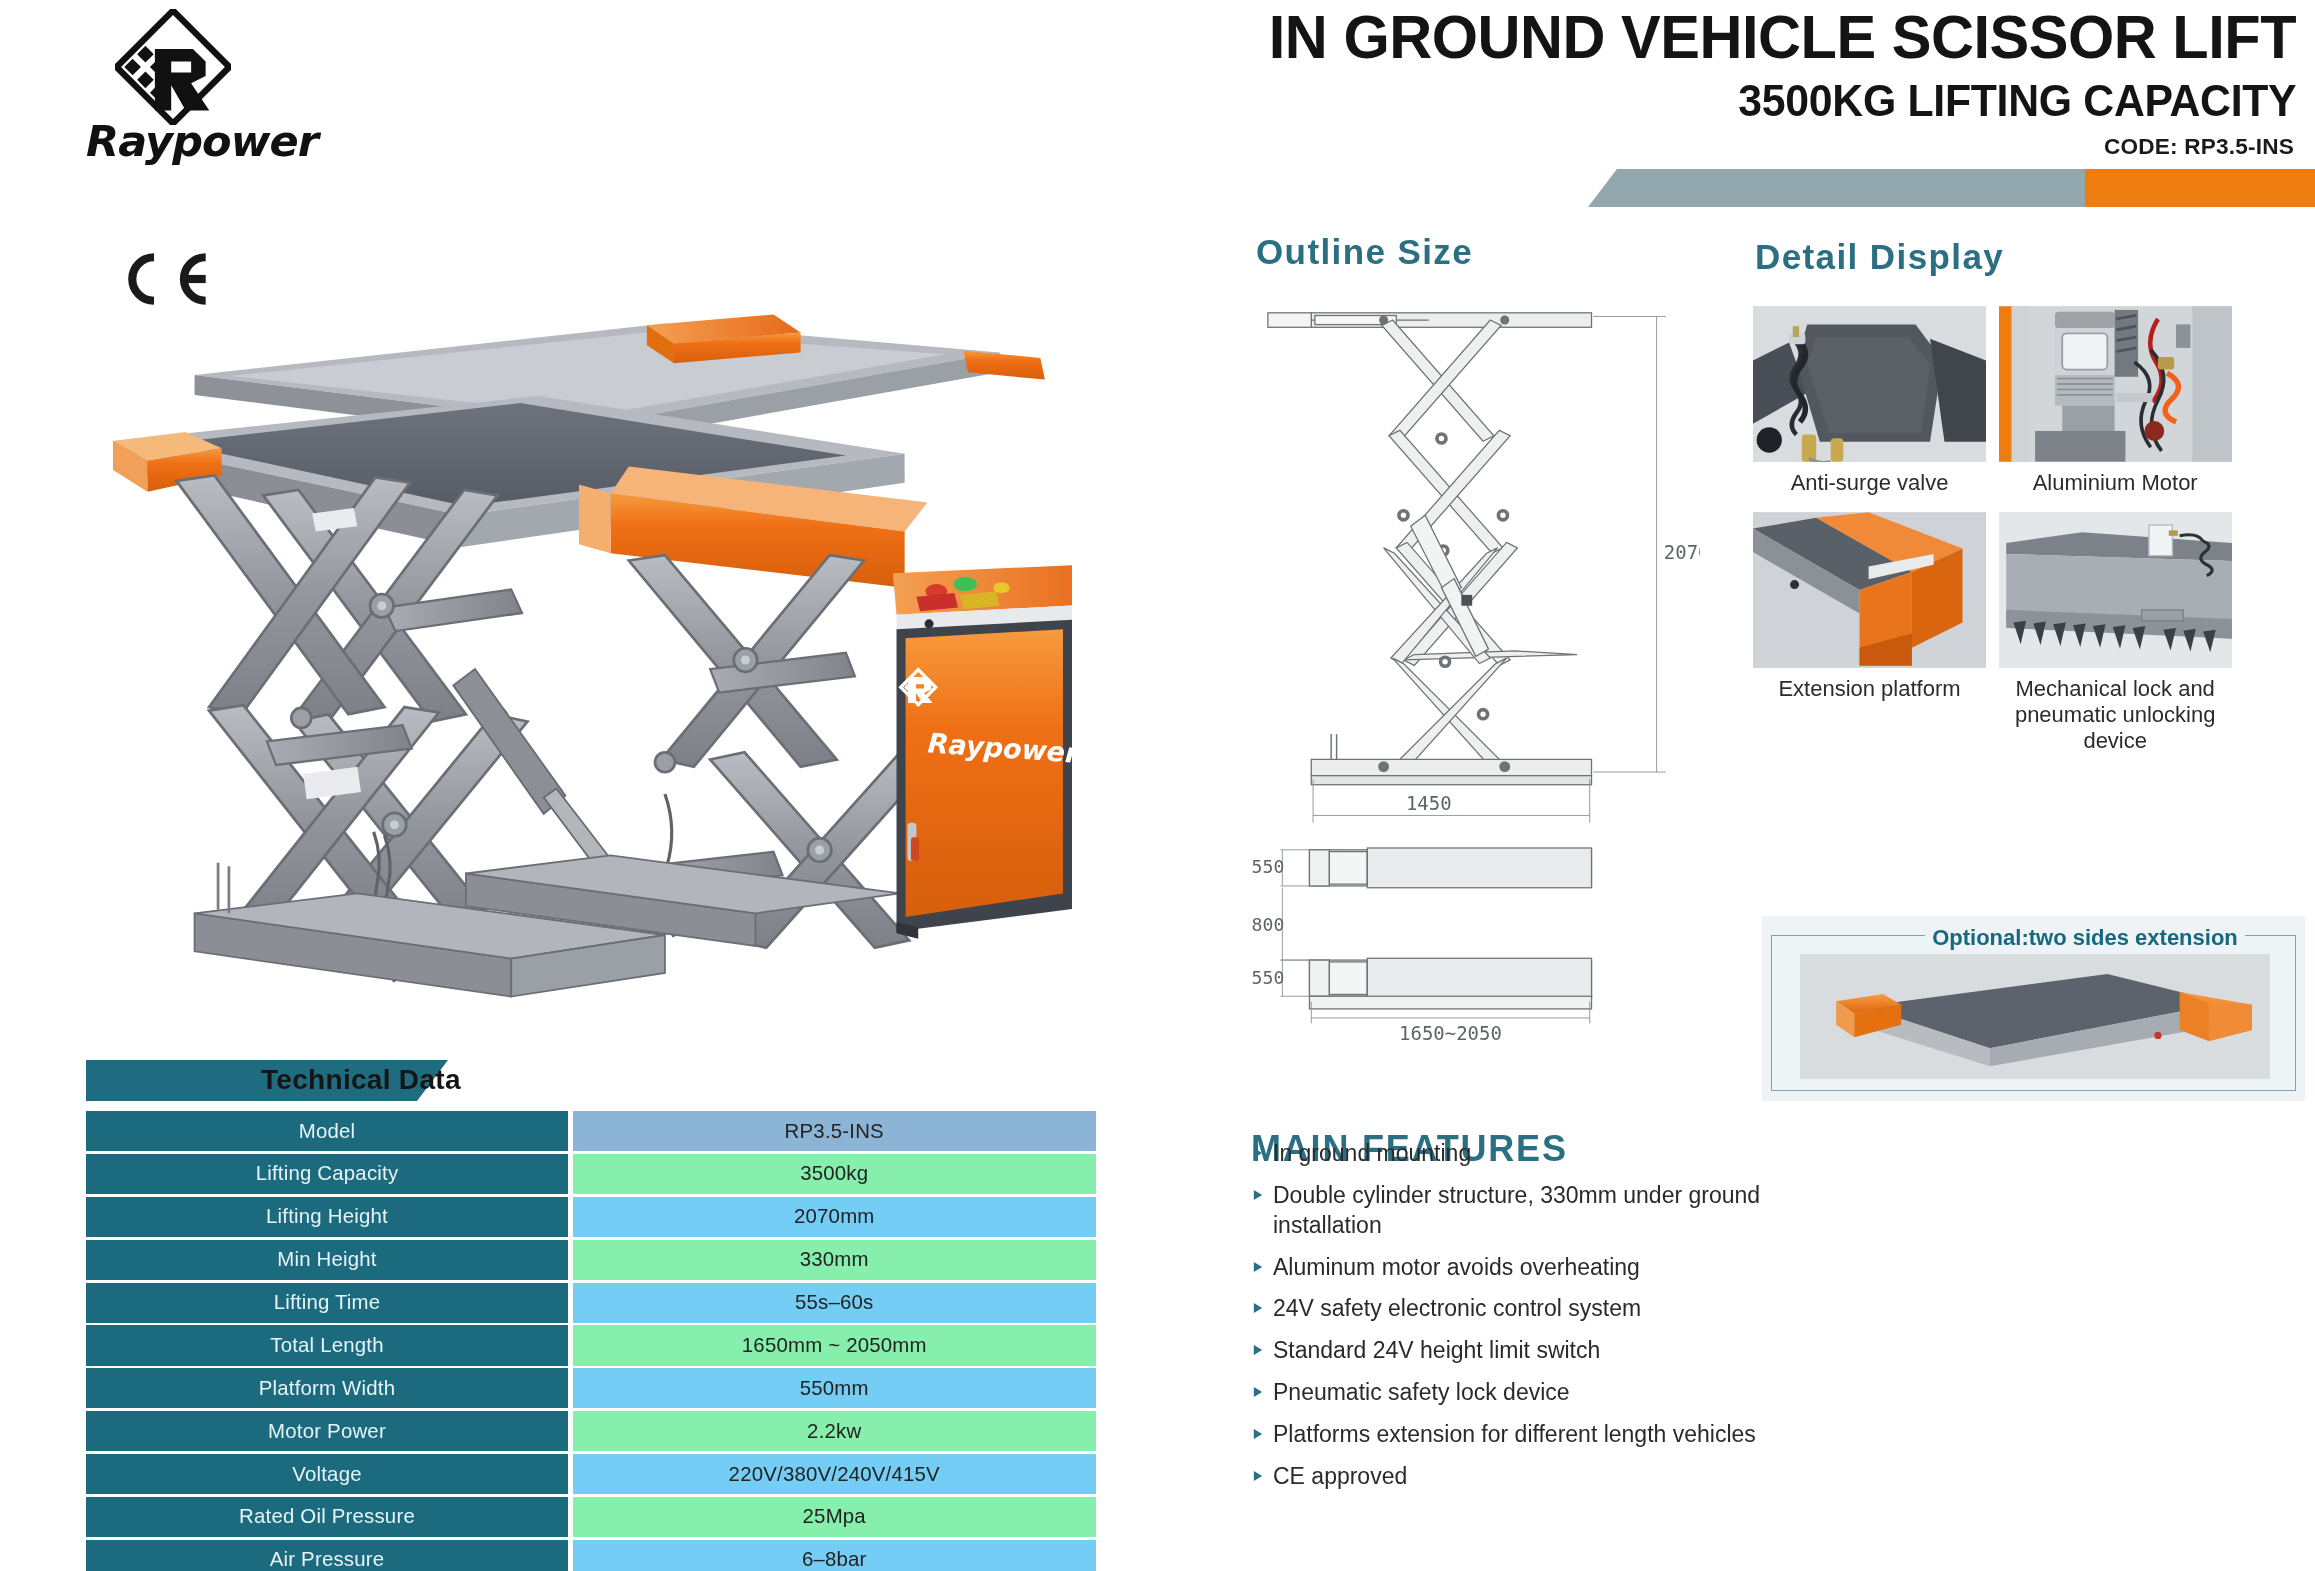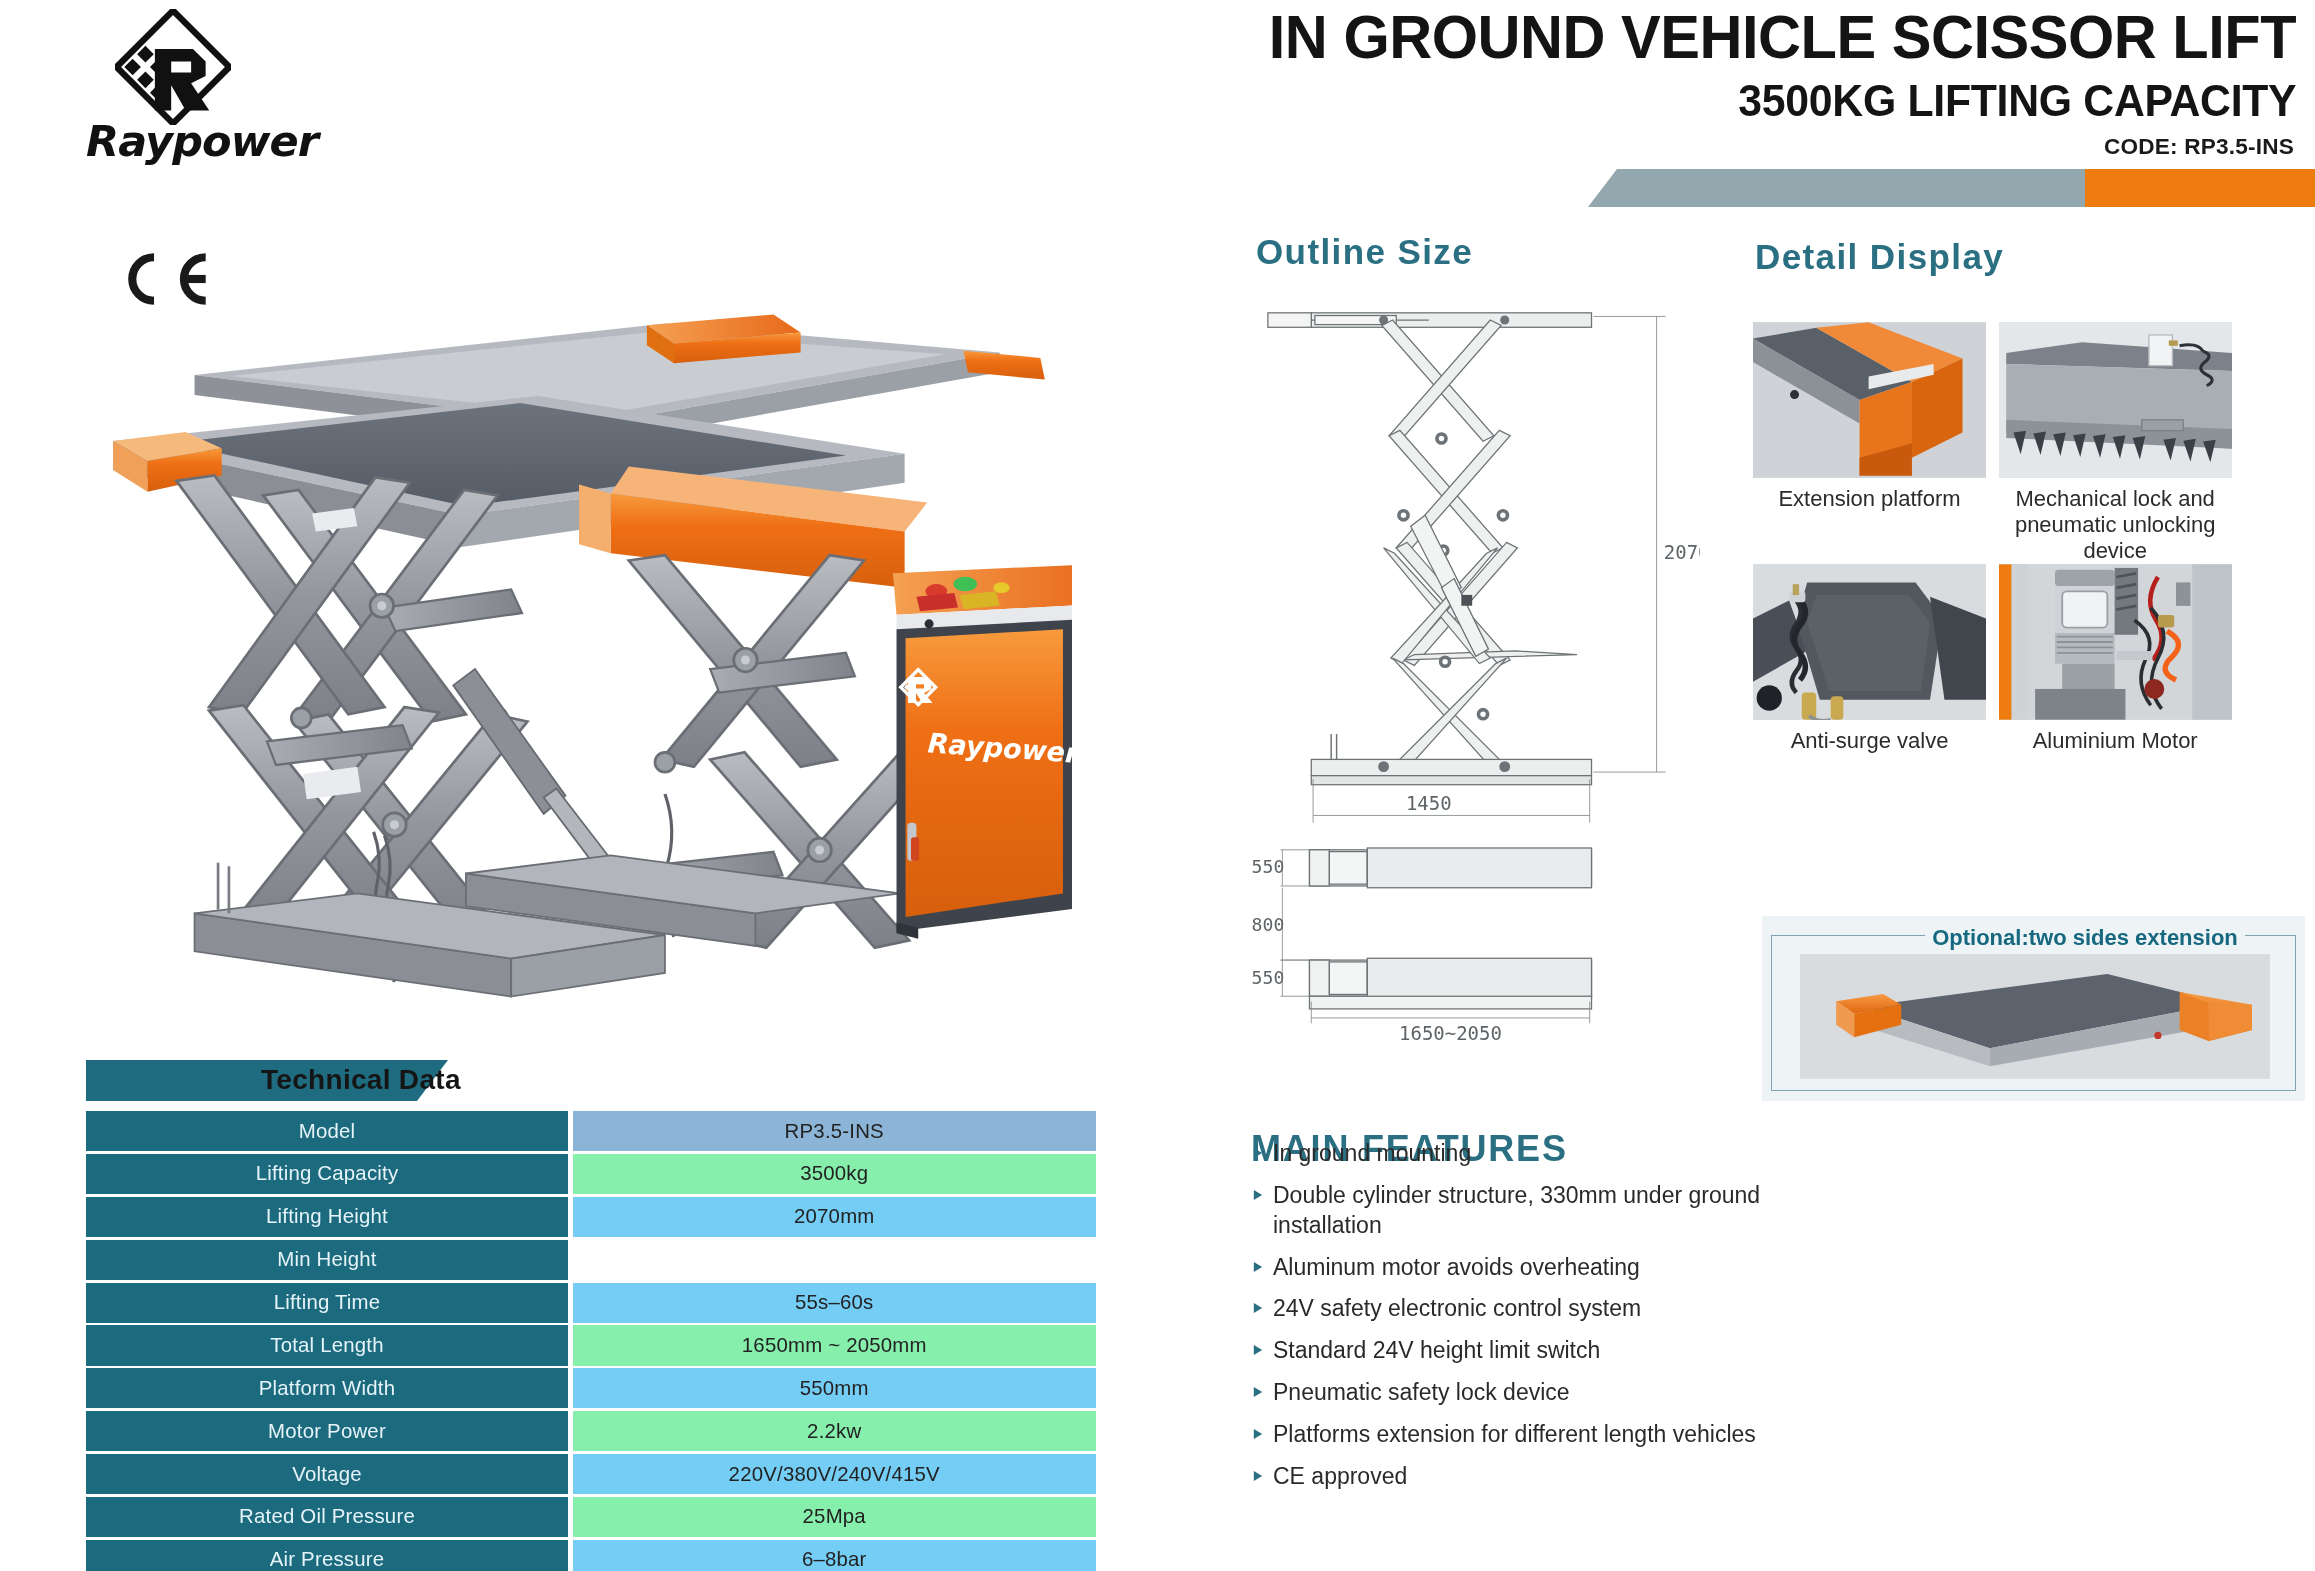--- a/index.html
+++ b/index.html
@@ -408,20 +408,94 @@
       </g>
       <text class="dimtxt" x="4" y="768" font-size="20">550</text>
       <text class="dimtxt" x="224" y="830" font-size="21" text-anchor="middle">1650~2050</text>
     </svg>
   </div>
 
   <div class="sec-h detail-h">Detail Display</div>
 
   <div class="dgrid">
 
+    <div class="drow">
+      <div class="dcell">
+        <div class="dimg">
+          <svg viewBox="0 0 258 172" width="233" height="156">
+            <rect width="258" height="172" fill="#d9dcdf"></rect>
+            <polygon points="0,60 40,40 60,96 0,130" fill="#4a4f57"></polygon>
+            <polygon points="60,20 180,20 210,60 196,150 74,150 48,62" fill="#53585f"></polygon>
+            <polygon points="70,34 172,34 196,64 186,140 84,140 60,64" fill="#5c6168"></polygon>
+            <polygon points="196,36 258,60 258,150 212,150" fill="#41464d"></polygon>
+            <g stroke="#2a2d31" stroke-width="5" fill="none">
+              <path d="M48,40 q10,14 0,26 q-10,14 0,26 q10,14 0,26 q-10,14 0,24"></path>
+            </g>
+            <g stroke="#23262a" stroke-width="6" fill="none">
+              <path d="M52,38 q12,16 0,30 q-12,16 0,30 q12,16 0,30"></path>
+            </g>
+            <rect x="40" y="30" width="18" height="12" rx="3" fill="#cfd2d6"></rect>
+            <rect x="44" y="22" width="7" height="12" fill="#b9a25a"></rect>
+            <circle cx="18" cy="148" r="14" fill="#1f2226"></circle>
+            <rect x="54" y="142" width="16" height="30" rx="4" fill="#c9a94f"></rect>
+            <rect x="86" y="146" width="14" height="26" rx="4" fill="#c9a94f"></rect>
+            <path d="M62,168 q12,8 24,4" stroke="#8d9095" stroke-width="4" fill="none"></path>
+          </svg>
+        </div>
+        <div class="dcap">Anti-surge valve</div>
+      </div>
+
+      <div class="dcell">
+        <div class="dimg">
+          <svg viewBox="0 0 258 172" width="233" height="156">
+            <rect width="258" height="172" fill="#d2d6d9"></rect>
+            <rect x="0" y="0" width="14" height="172" fill="#ef7c0f"></rect>
+            <rect x="14" y="0" width="18" height="172" fill="#cfd3d6"></rect>
+            <rect x="214" y="0" width="44" height="172" fill="#bfc4c8"></rect>
+
+            <rect x="62" y="6" width="66" height="18" rx="4" fill="#9ea3a8"></rect>
+            <rect x="62" y="24" width="66" height="52" fill="#cfd3d7"></rect>
+            <rect x="70" y="30" width="50" height="40" rx="5" fill="#f0f2f4" stroke="#9b9fa4" stroke-width="2"></rect>
+            <rect x="62" y="76" width="66" height="34" fill="#b5babf"></rect>
+            <g stroke="#8d9297" stroke-width="2">
+              <line x1="64" y1="80" x2="126" y2="80"></line>
+                <line x1="64" y1="86" x2="126" y2="86"></line>
+              <line x1="64" y1="92" x2="126" y2="92"></line>
+                <line x1="64" y1="98" x2="126" y2="98"></line>
+            </g>
+            <rect x="128" y="4" width="26" height="74" fill="#73797f"></rect>
+            <g stroke="#4e5358" stroke-width="3">
+              <line x1="130" y1="14" x2="152" y2="10"></line>
+                <line x1="130" y1="26" x2="152" y2="22"></line>
+              <line x1="130" y1="38" x2="152" y2="34"></line>
+                <line x1="130" y1="50" x2="152" y2="46"></line>
+            </g>
+            <rect x="70" y="110" width="58" height="42" fill="#9ba0a5"></rect>
+            <rect x="40" y="138" width="100" height="34" fill="#7e838a"></rect>
+
+            <g fill="none" stroke="#b5201c" stroke-width="5">
+              <path d="M176,14 q-16,26 -2,48 q14,22 -4,44"></path>
+            </g>
+            <g fill="none" stroke="#f4621a" stroke-width="6">
+              <path d="M186,74 q22,12 6,28 q-18,16 4,26"></path>
+            </g>
+            <g fill="none" stroke="#2a2d31" stroke-width="4">
+              <path d="M150,62 q26,18 12,44 q-12,26 6,50"></path>
+              <path d="M168,48 q24,26 8,56 q-16,30 4,56"></path>
+            </g>
+            <rect x="196" y="20" width="16" height="26" fill="#8d9298"></rect>
+            <rect x="176" y="56" width="18" height="14" rx="3" fill="#b89a4d"></rect>
+            <circle cx="172" cy="138" r="11" fill="#8c2820"></circle>
+            <rect x="130" y="96" width="40" height="10" fill="#c5c9cd"></rect>
+          </svg>
+        </div>
+        <div class="dcap">Aluminium Motor</div>
+      </div>
+    </div>
+
     <div class="drow" style="margin-top:16.3px;">
       <div class="dcell">
         <div class="dimg">
           <svg viewBox="0 0 258 172" width="233" height="156">
             <rect width="258" height="172" fill="#cfd3d7"></rect>
             <polygon points="0,18 70,6 176,66 118,86" fill="#596068"></polygon>
             <polygon points="0,18 118,86 118,112 0,44" fill="#8c9197"></polygon>
             <polygon points="118,86 176,66 176,150 118,170" fill="#e8751b"></polygon>
             <polygon points="70,6 176,66 232,40 128,0" fill="#f08a38"></polygon>
             <polygon points="176,66 232,40 232,122 176,150" fill="#d9650f"></polygon>
@@ -456,94 +530,20 @@
             <rect x="158" y="108" width="46" height="12" fill="#9ba0a6" stroke="#7c8188" stroke-width="1.5"></rect>
             <rect x="166" y="14" width="26" height="34" fill="#f2f3f4" stroke="#b7bbbf" stroke-width="1.5"></rect>
             <rect x="188" y="20" width="10" height="6" fill="#b39a4f"></rect>
             <g stroke="#2d3136" stroke-width="3.5" fill="none">
               <path d="M200,26 q20,-4 26,6"></path>
               <path d="M226,32 q12,4 2,12 q-10,8 2,14 q12,6 0,12"></path>
             </g>
           </svg>
         </div>
         <div class="dcap">Mechanical lock and pneumatic unlocking device</div>
-      </div>
-    </div>
-
-    <div class="drow">
-      <div class="dcell">
-        <div class="dimg">
-          <svg viewBox="0 0 258 172" width="233" height="156">
-            <rect width="258" height="172" fill="#d9dcdf"></rect>
-            <polygon points="0,60 40,40 60,96 0,130" fill="#4a4f57"></polygon>
-            <polygon points="60,20 180,20 210,60 196,150 74,150 48,62" fill="#53585f"></polygon>
-            <polygon points="70,34 172,34 196,64 186,140 84,140 60,64" fill="#5c6168"></polygon>
-            <polygon points="196,36 258,60 258,150 212,150" fill="#41464d"></polygon>
-            <g stroke="#2a2d31" stroke-width="5" fill="none">
-              <path d="M48,40 q10,14 0,26 q-10,14 0,26 q10,14 0,26 q-10,14 0,24"></path>
-            </g>
-            <g stroke="#23262a" stroke-width="6" fill="none">
-              <path d="M52,38 q12,16 0,30 q-12,16 0,30 q12,16 0,30"></path>
-            </g>
-            <rect x="40" y="30" width="18" height="12" rx="3" fill="#cfd2d6"></rect>
-            <rect x="44" y="22" width="7" height="12" fill="#b9a25a"></rect>
-            <circle cx="18" cy="148" r="14" fill="#1f2226"></circle>
-            <rect x="54" y="142" width="16" height="30" rx="4" fill="#c9a94f"></rect>
-            <rect x="86" y="146" width="14" height="26" rx="4" fill="#c9a94f"></rect>
-            <path d="M62,168 q12,8 24,4" stroke="#8d9095" stroke-width="4" fill="none"></path>
-          </svg>
-        </div>
-        <div class="dcap">Anti-surge valve</div>
-      </div>
-
-      <div class="dcell">
-        <div class="dimg">
-          <svg viewBox="0 0 258 172" width="233" height="156">
-            <rect width="258" height="172" fill="#d2d6d9"></rect>
-            <rect x="0" y="0" width="14" height="172" fill="#ef7c0f"></rect>
-            <rect x="14" y="0" width="18" height="172" fill="#cfd3d6"></rect>
-            <rect x="214" y="0" width="44" height="172" fill="#bfc4c8"></rect>
-
-            <rect x="62" y="6" width="66" height="18" rx="4" fill="#9ea3a8"></rect>
-            <rect x="62" y="24" width="66" height="52" fill="#cfd3d7"></rect>
-            <rect x="70" y="30" width="50" height="40" rx="5" fill="#f0f2f4" stroke="#9b9fa4" stroke-width="2"></rect>
-            <rect x="62" y="76" width="66" height="34" fill="#b5babf"></rect>
-            <g stroke="#8d9297" stroke-width="2">
-              <line x1="64" y1="80" x2="126" y2="80"></line>
-                <line x1="64" y1="86" x2="126" y2="86"></line>
-              <line x1="64" y1="92" x2="126" y2="92"></line>
-                <line x1="64" y1="98" x2="126" y2="98"></line>
-            </g>
-            <rect x="128" y="4" width="26" height="74" fill="#73797f"></rect>
-            <g stroke="#4e5358" stroke-width="3">
-              <line x1="130" y1="14" x2="152" y2="10"></line>
-                <line x1="130" y1="26" x2="152" y2="22"></line>
-              <line x1="130" y1="38" x2="152" y2="34"></line>
-                <line x1="130" y1="50" x2="152" y2="46"></line>
-            </g>
-            <rect x="70" y="110" width="58" height="42" fill="#9ba0a5"></rect>
-            <rect x="40" y="138" width="100" height="34" fill="#7e838a"></rect>
-
-            <g fill="none" stroke="#b5201c" stroke-width="5">
-              <path d="M176,14 q-16,26 -2,48 q14,22 -4,44"></path>
-            </g>
-            <g fill="none" stroke="#f4621a" stroke-width="6">
-              <path d="M186,74 q22,12 6,28 q-18,16 4,26"></path>
-            </g>
-            <g fill="none" stroke="#2a2d31" stroke-width="4">
-              <path d="M150,62 q26,18 12,44 q-12,26 6,50"></path>
-              <path d="M168,48 q24,26 8,56 q-16,30 4,56"></path>
-            </g>
-            <rect x="196" y="20" width="16" height="26" fill="#8d9298"></rect>
-            <rect x="176" y="56" width="18" height="14" rx="3" fill="#b89a4d"></rect>
-            <circle cx="172" cy="138" r="11" fill="#8c2820"></circle>
-            <rect x="130" y="96" width="40" height="10" fill="#c5c9cd"></rect>
-          </svg>
-        </div>
-        <div class="dcap">Aluminium Motor</div>
       </div>
     </div>
   </div>
 
   <div class="optbox"></div>
   <div class="optinner"></div>
   <div class="optlabel">Optional:two sides extension</div>
   <div class="optimg">
     <svg viewBox="0 0 520 138" width="470" height="125">
       <defs>
@@ -645,20 +645,21 @@
     <div class="trow">
       <div class="tlabel">Lifting Capacity</div>
       <div class="tval v-lite">3500kg</div>
     </div>
     <div class="trow">
       <div class="tlabel">Lifting Height</div>
       <div class="tval v-mid">2070mm</div>
     </div>
     <div class="trow">
       <div class="tlabel">Min Height</div>
+      <div class="tval v-lite">330mm</div>
     </div>
     <div class="trow">
       <div class="tlabel">Lifting Time</div>
       <div class="tval v-mid">55s–60s</div>
     </div>
     <div class="trow">
       <div class="tlabel">Total Length</div>
       <div class="tval v-lite">1650mm ~ 2050mm</div>
     </div>
     <div class="trow">

